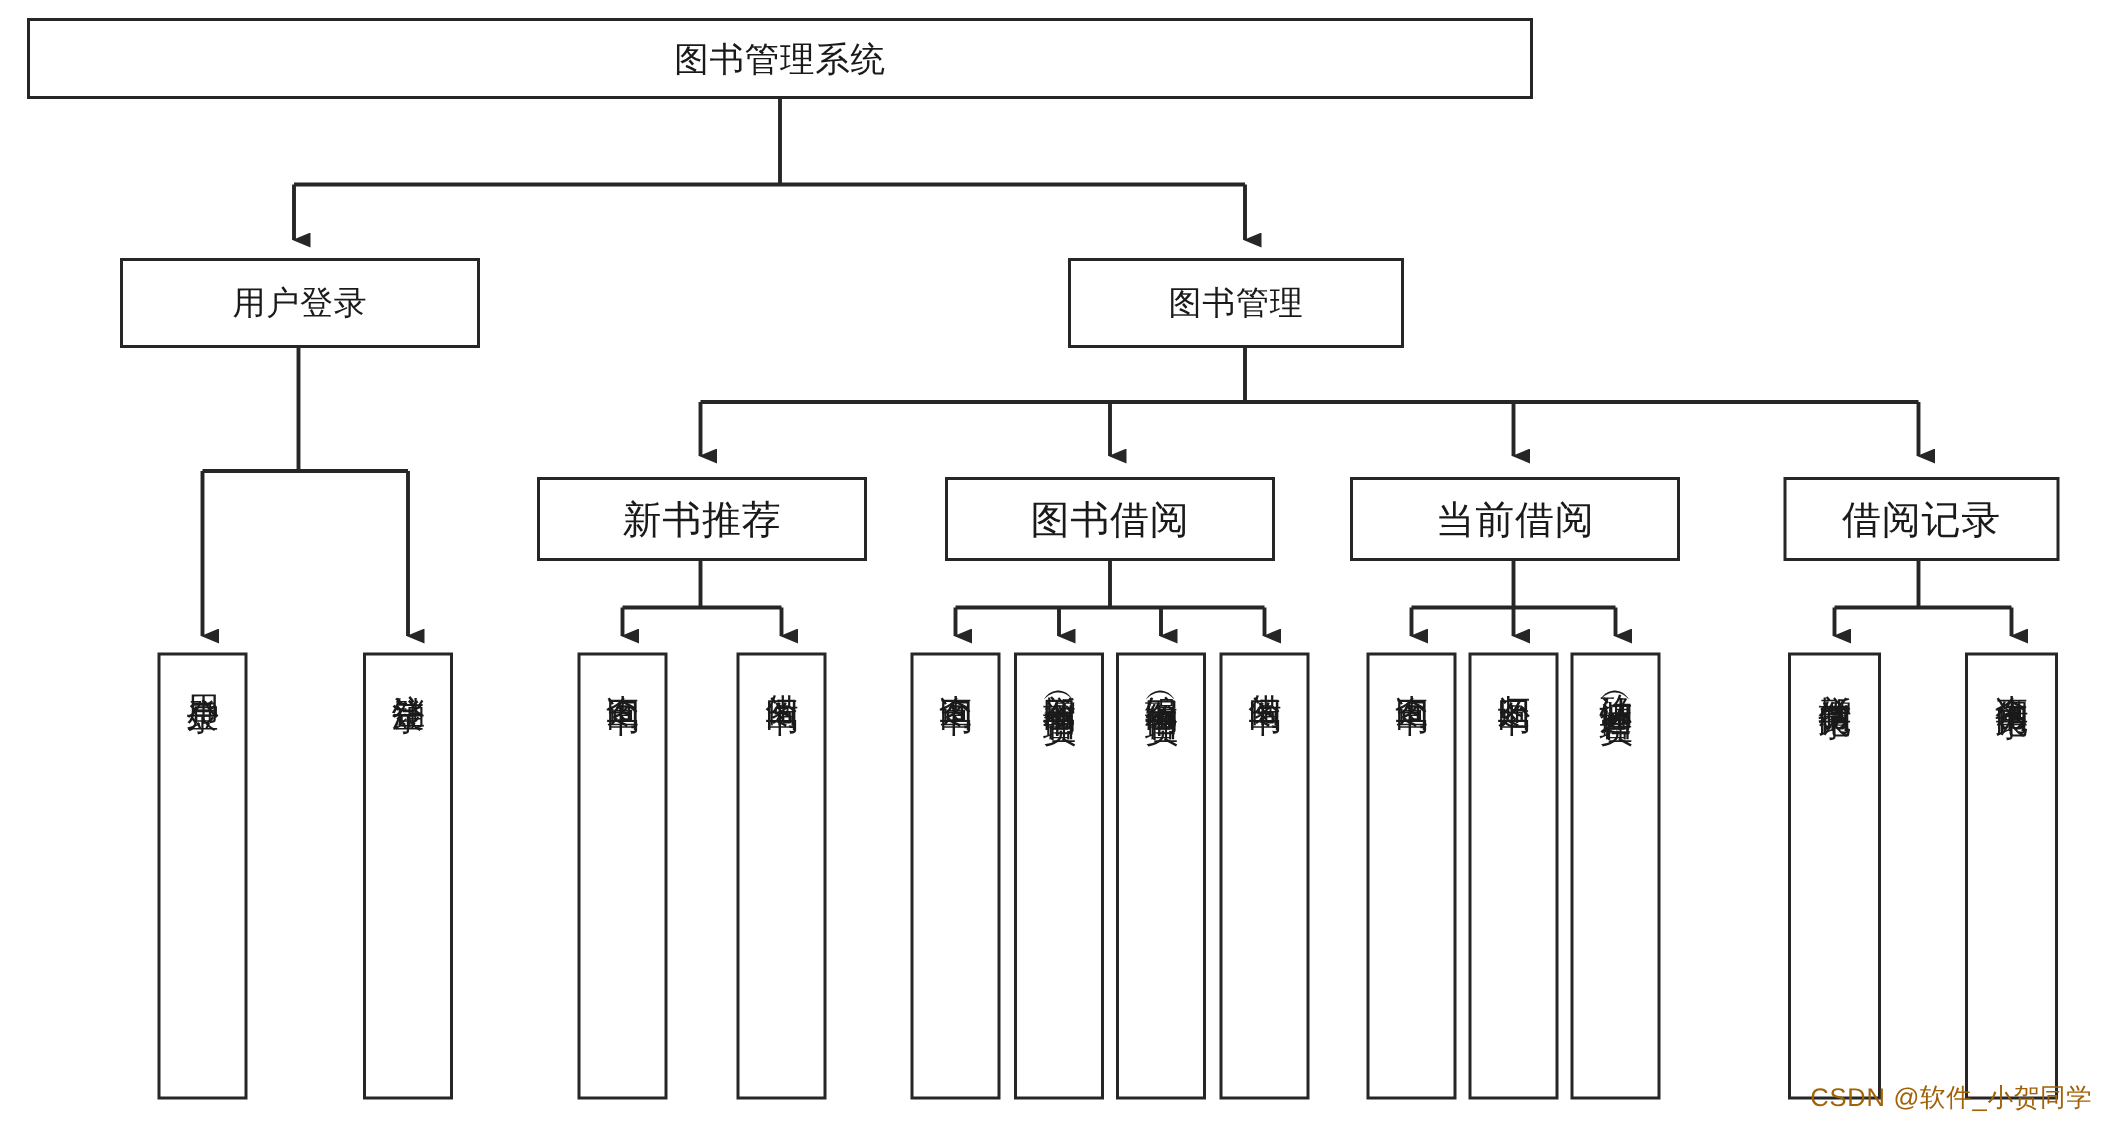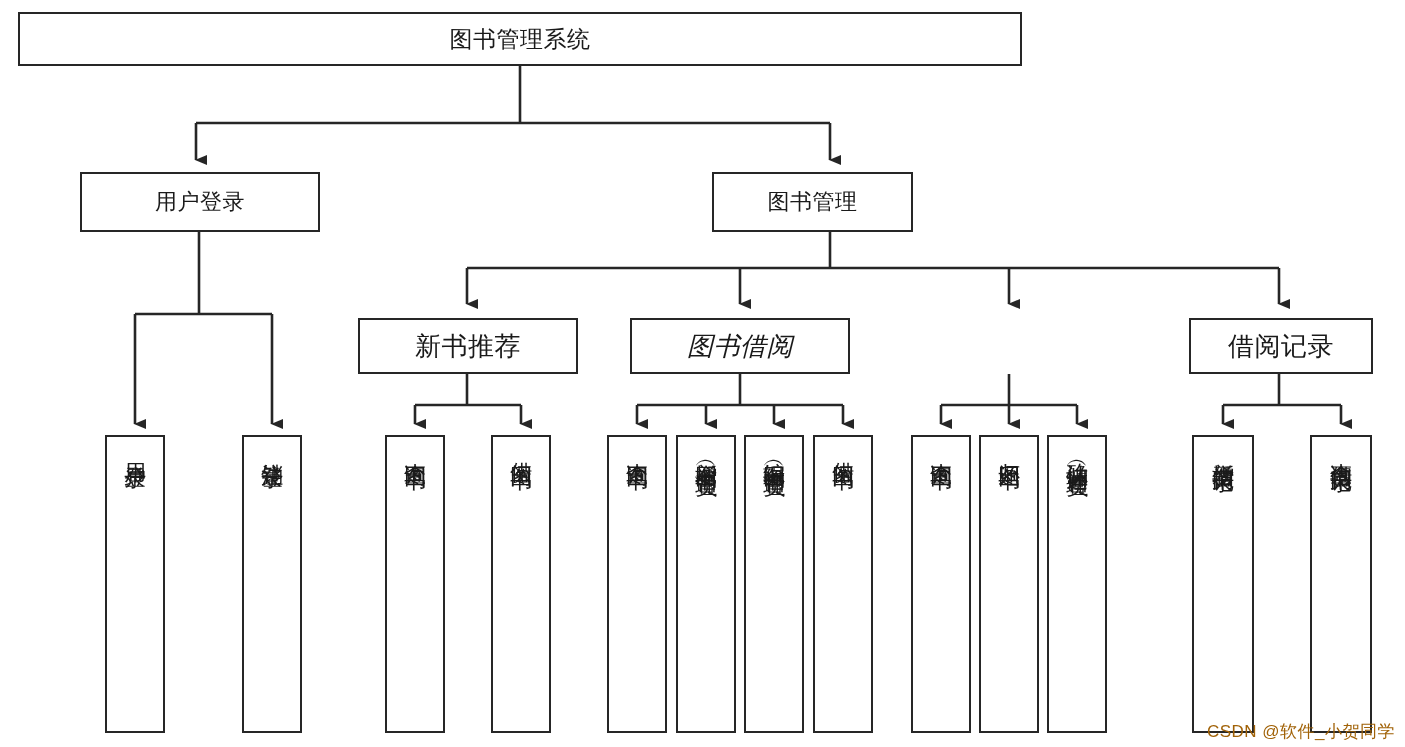--- a/index.html
+++ b/index.html
@@ -123,29 +123,32 @@
     </g>
   </svg>
 
   <div class="node root" style="left:18px; top:12px; width:1004px; height:54px;">
     <span class="label">图书管理系统</span>
   </div>
 
   <div class="node l2" style="left:80px; top:172px; width:240px; height:60px;">
     <span class="label">用户登录</span>
   </div>
-  <div class="node l2" style="left:712px; top:172px; width:201px; height:60px;">
+  <div class="node l2" style="left:712px; top:172px; width:224px; height:60px;">
     <span class="label">图书管理</span>
   </div>
 
   <div class="node l3" style="left:358px; top:318px; width:220px; height:56px;">
     <span class="label">新书推荐</span>
   </div>
-  <div class="node l3" style="left:630px; top:318px; width:220px; height:56px;font-style:italic;">
+  <div class="node l3" style="left:630px; top:318px; width:220px; height:56px;">
     <span class="label">图书借阅</span>
+  </div>
+  <div class="node l3" style="left:900px; top:318px; width:220px; height:56px;">
+    <span class="label">当前借阅</span>
   </div>
   <div class="node l3" style="left:1170px; top:318px; width:184px; height:56px;margin-left:19px;">
     <span class="label">借阅记录</span>
   </div>
 
   <div class="node leaf" style="left:105px; top:435px; width:60px; height:298px;">
     <span class="label">用户登录</span>
   </div>
   <div class="node leaf" style="left:242px; top:435px; width:60px; height:298px;">
     <span class="label">注销登录</span>

